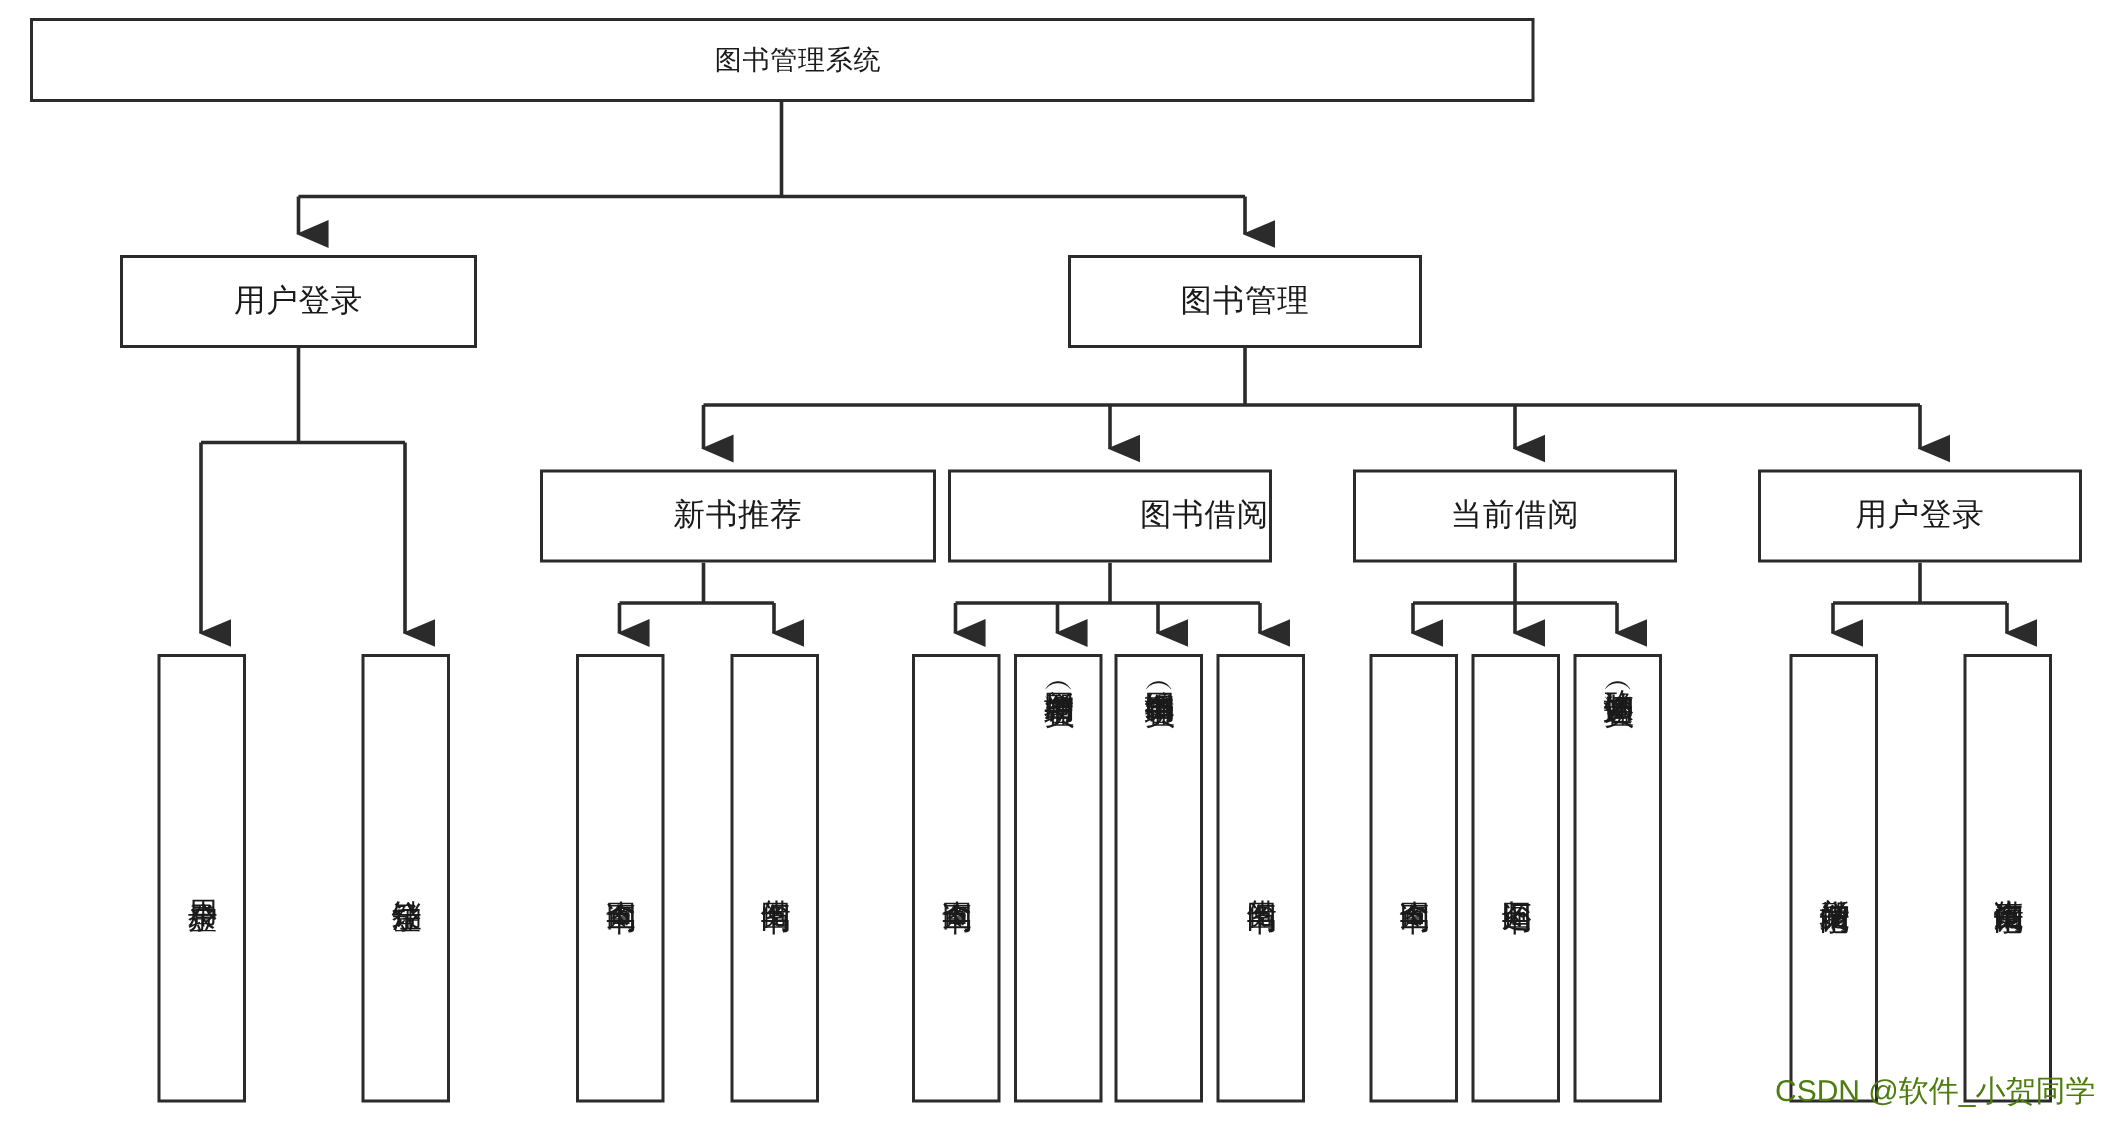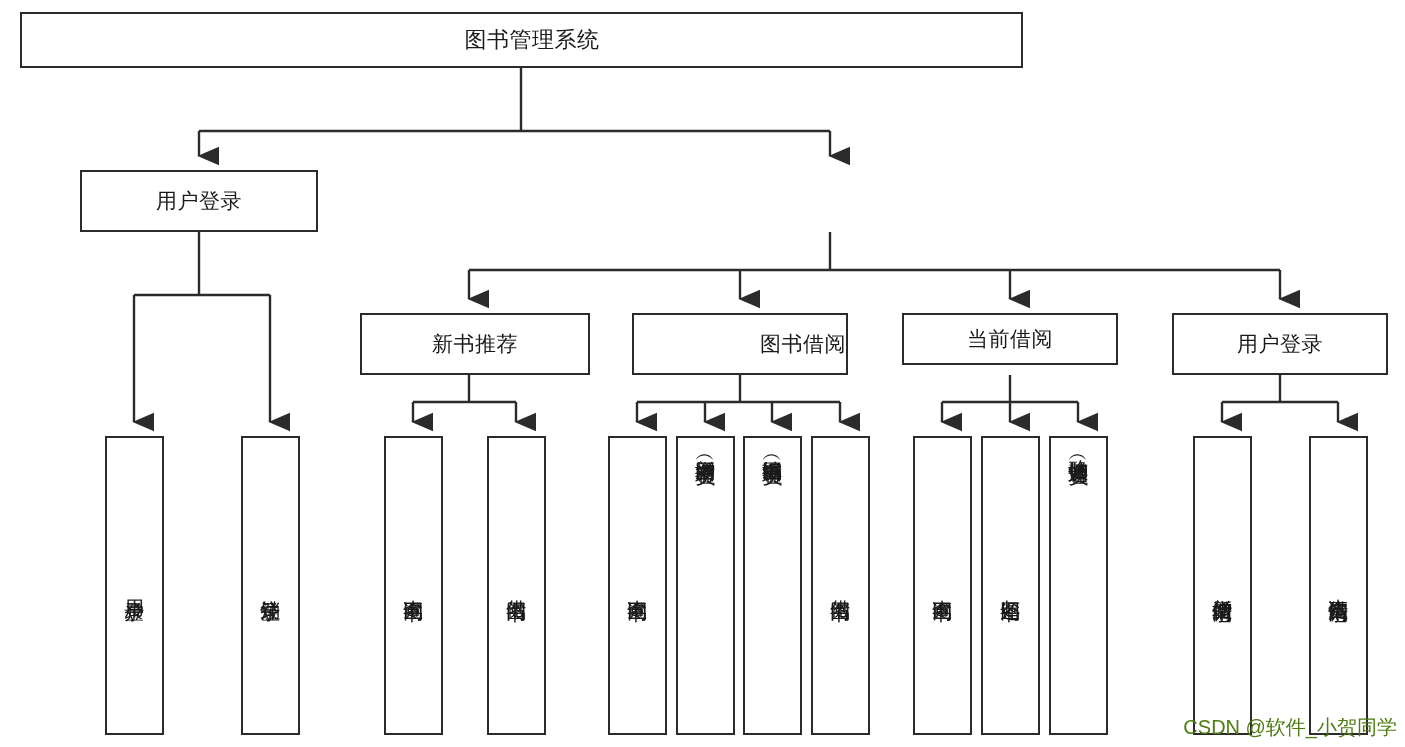--- a/index.html
+++ b/index.html
@@ -54,21 +54,21 @@
     text-orientation: upright;
     font-size: 20px;
     line-height: 1.32;
     letter-spacing: 1px;
     white-space: nowrap;
   }
   .node.vertical.centered {
     align-items: center;
     padding-top: 0;
   }
-  #root-node .label { font-size: 22px; margin-left: 21px; }
+  #root-node .label { font-size: 18px; margin-left: 21px; }
   .watermark {
     position: absolute;
     right: 8px;
     bottom: 6px;
     font-size: 20px;
     color: #4d7c0f;
     z-index: 5;
     white-space: nowrap;
     font-family: "Liberation Sans", "DejaVu Sans", sans-serif;
   }
@@ -133,30 +133,33 @@
   </svg>
 
   <div class="node" id="root-node" style="left:20px; top:12px; width:1003px; height:56px;">
     <span class="label">图书管理系统</span>
   </div>
 
   <div class="node" style="left:80px; top:170px; width:238px; height:62px;">
     <span class="label">用户登录</span>
   </div>
 
-
-  <div class="node" style="left:360px; top:313px; width:230px; height:62px;">
+  <div class="node" style="left:712px; top:170px; width:236px; height:62px;">
+    <span class="label">图书管理</span>
+  </div>
+
+  <div class="node" style="left:360px; top:313px; width:264px; height:62px;">
     <span class="label">新书推荐</span>
   </div>
 
   <div class="node" style="left:632px; top:313px; width:216px; height:62px;justify-content:flex-end;">
     <span class="label">图书借阅</span>
   </div>
 
-  <div class="node" style="left:902px; top:313px; width:216px; height:52px;">
+  <div class="node" style="left:902px; top:313px; width:216px; height:62px;">
     <span class="label">当前借阅</span>
   </div>
 
   <div class="node" style="left:1172px; top:313px; width:216px; height:62px;">
     <span class="label">用户登录</span>
   </div>
 
   <div class="node vertical centered" style="left:105px; top:436px; width:59px; height:299px;">
     <span class="label">用户登录</span>
   </div>

